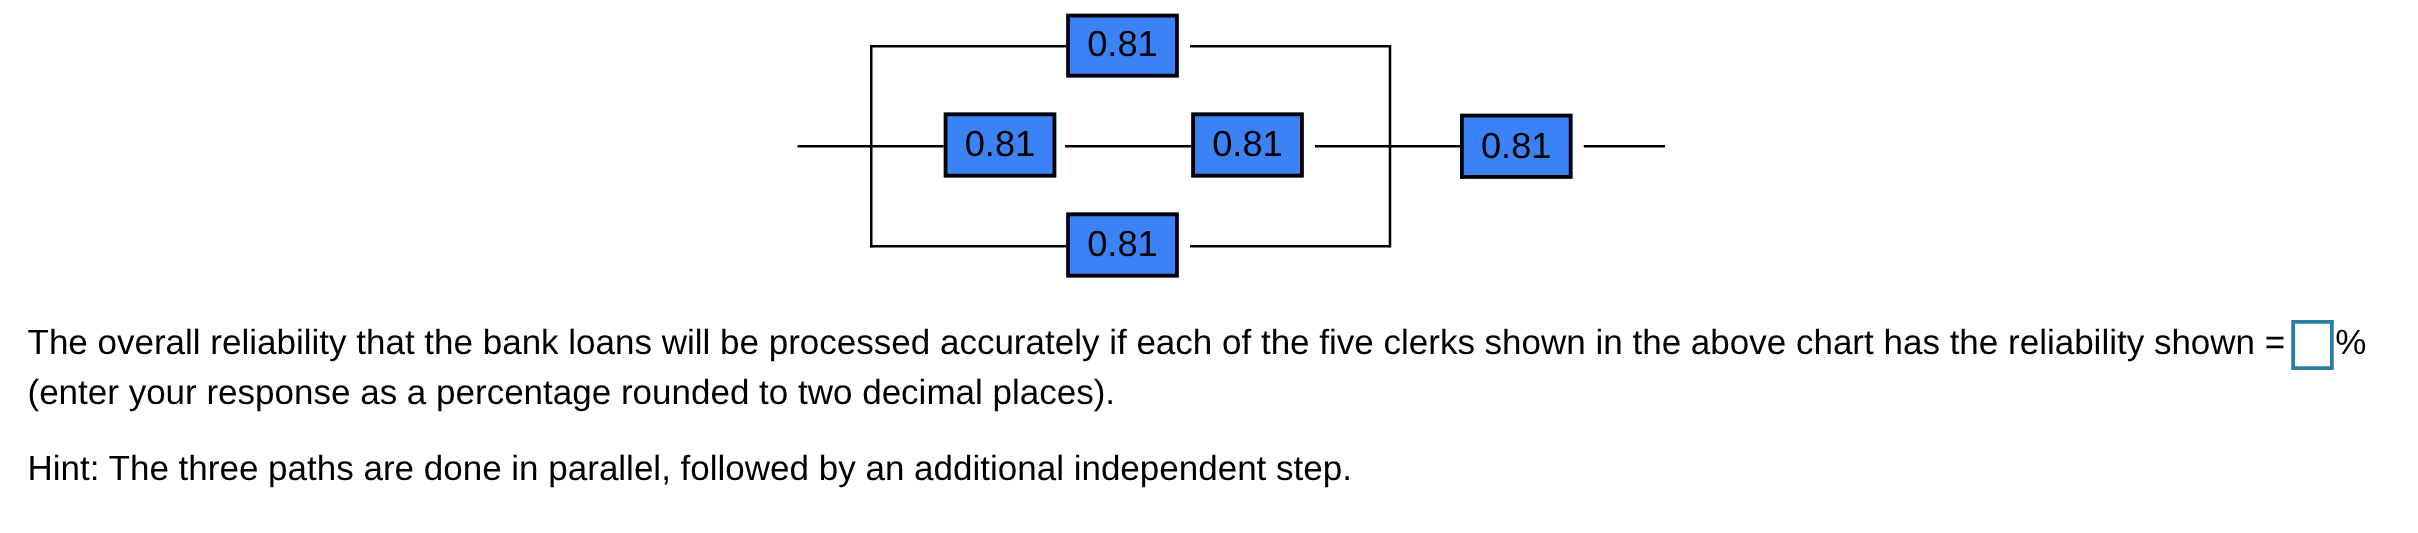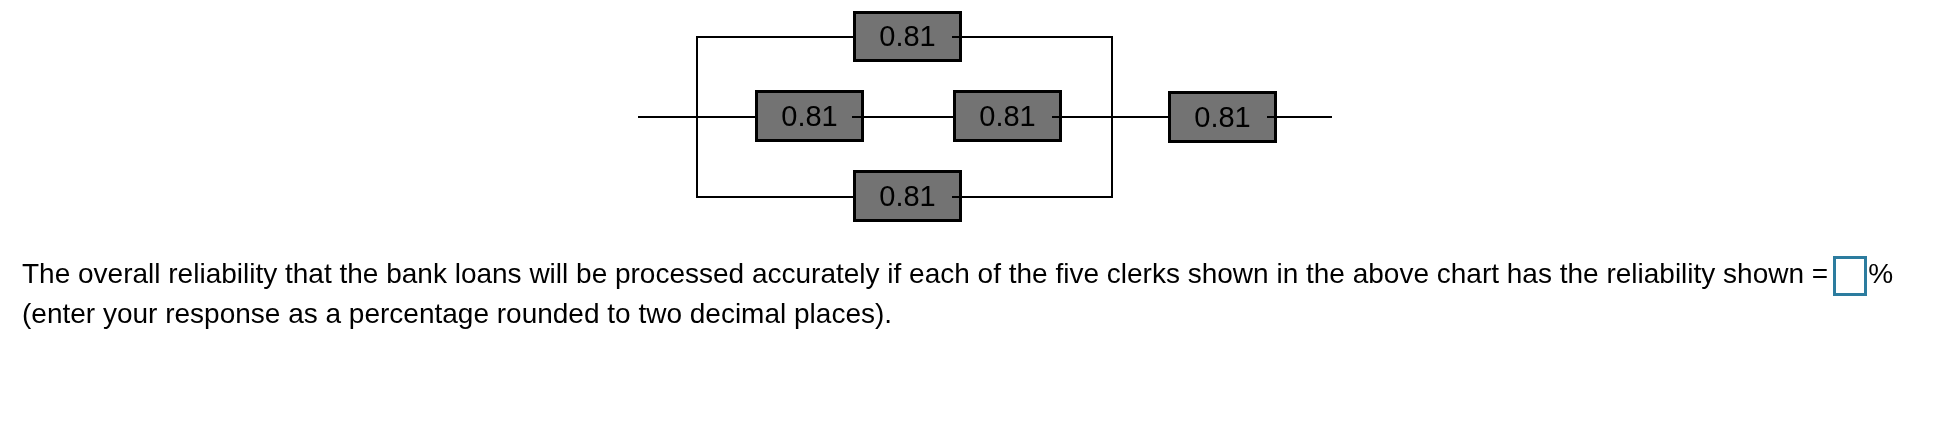--- a/index.html
+++ b/index.html
@@ -22,24 +22,24 @@
   .hline, .vline {
     position: absolute;
     background: #000000;
   }
   .hline { height: 2px; }
   .vline { width: 2px; }
 
   .rbox {
     position: absolute;
     box-sizing: border-box;
-    width: 109px;
+    width: 90px;
     height: 52px;
     border: 3px solid #000000;
-    background: #737373;
+    background: #3b82f6;
     display: flex;
     align-items: center;
     justify-content: center;
     font-size: 29px;
     line-height: 1;
   }
 
   
   .box-top        { left: 853px; top: 11px;  height: 51px; }
   .box-mid-left   { left: 755px; top: 90px; }
@@ -113,14 +113,15 @@
 
 </div>
 
 <div class="question-area">
 
   <p>
     <span>The overall reliability that the bank loans will be processed accurately if each of the five clerks shown in the above chart has the reliability shown =</span><input class="answer-box" type="text" value="" style=""><span>%</span>
     <span class="italic">(enter your response as a percentage rounded to two decimal places).</span>
   </p>
 
+  <p class="hint-line italic">Hint: The three paths are done in parallel, followed by an additional independent step.</p>
 
 </div>
 
 </body></html>

